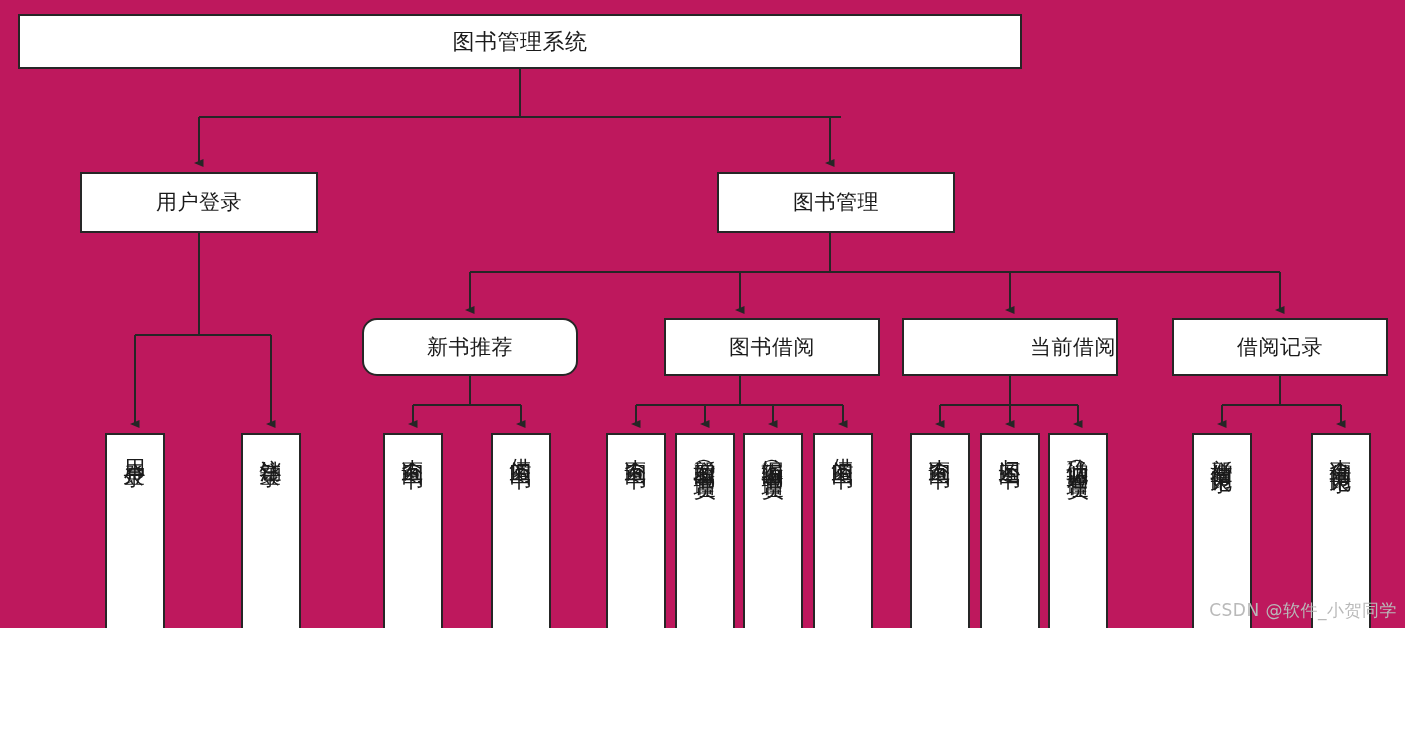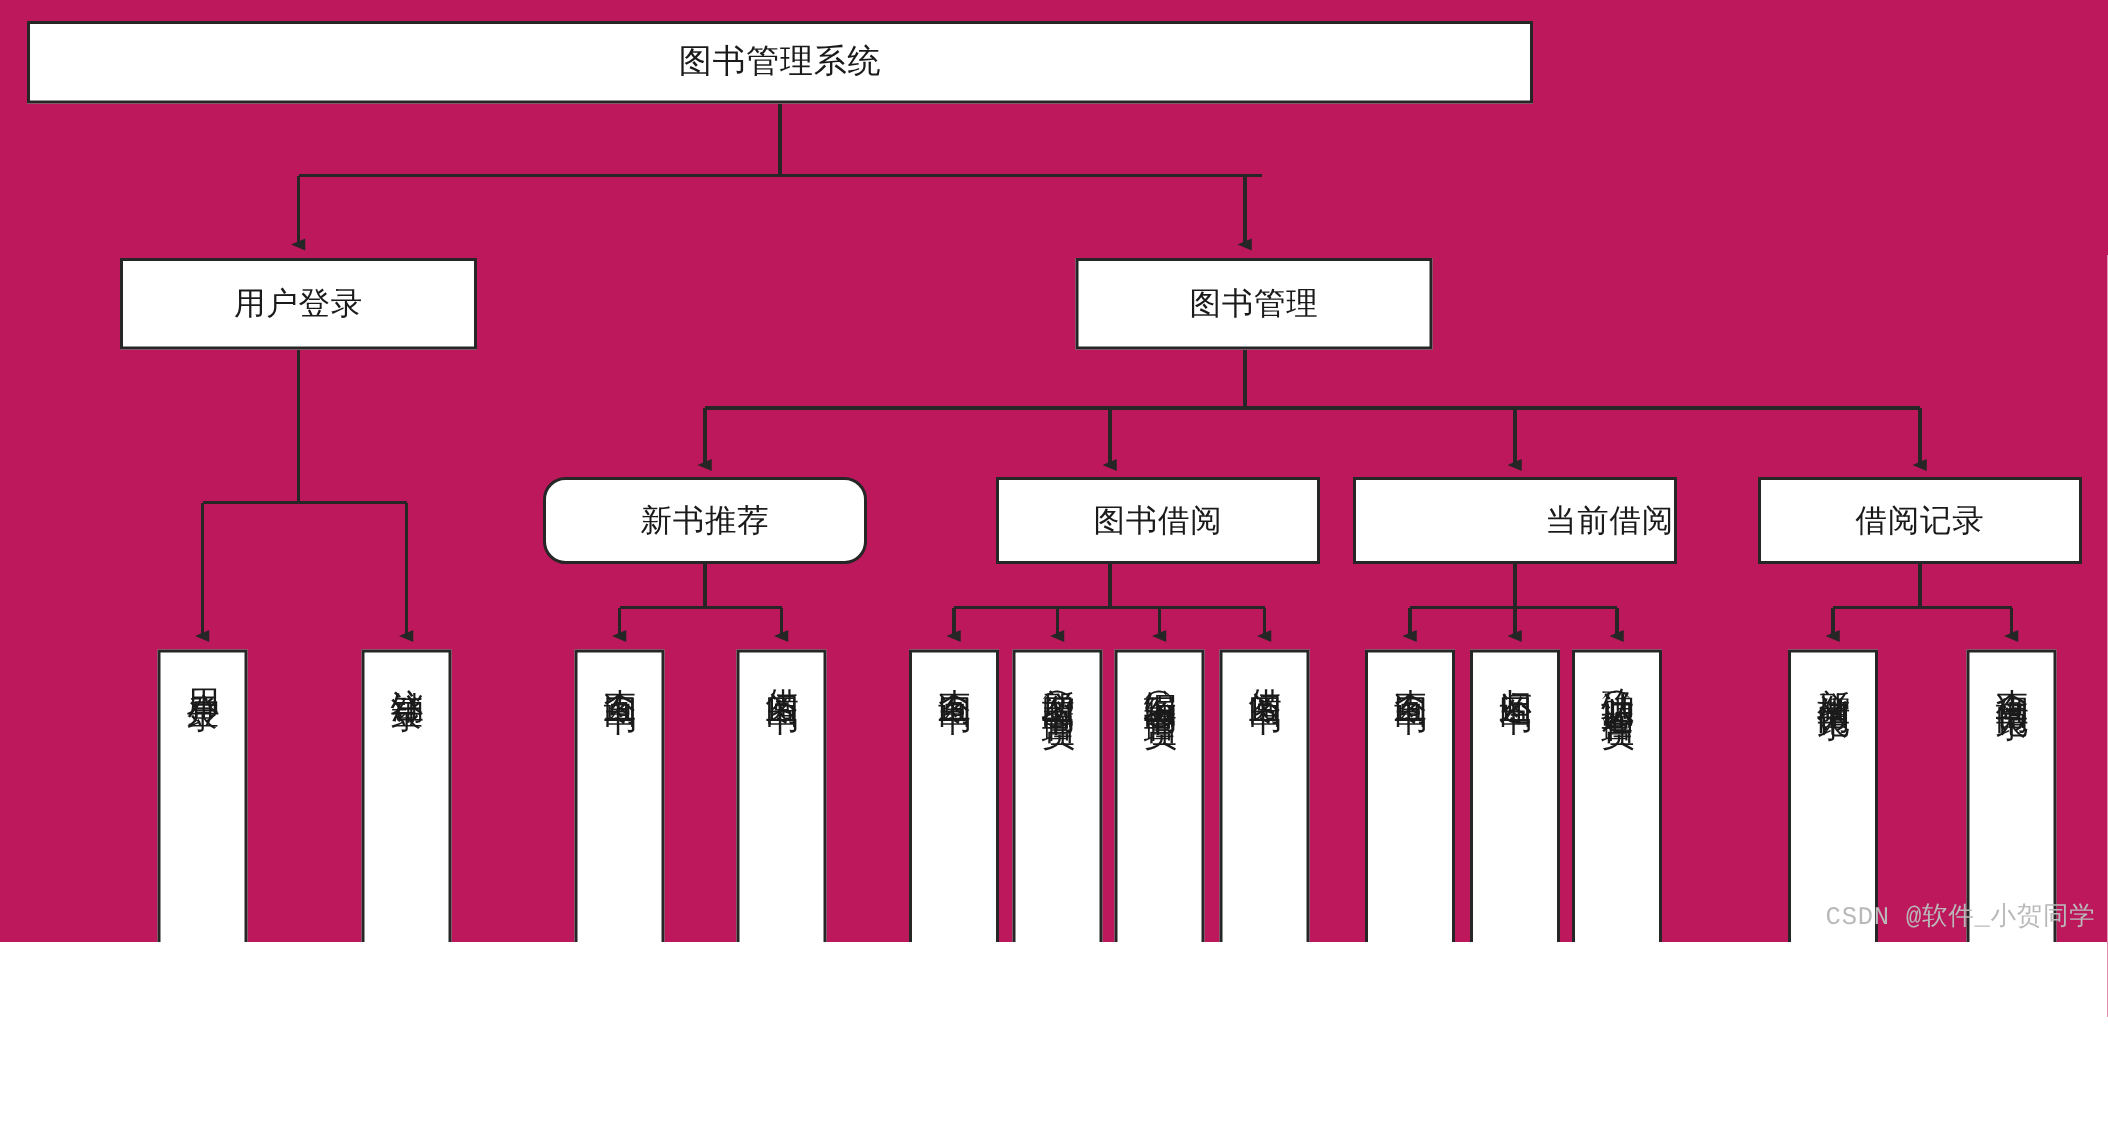--- a/index.html
+++ b/index.html
@@ -61,21 +61,20 @@
   .node.root .node-label { font-size: 22px; }
   .watermark {
     position: absolute;
     right: 8px;
     bottom: 6px;
     font-size: 17px;
     color: #b9b9b9;
     letter-spacing: 0.5px;
     z-index: 5;
     white-space: nowrap;
-    font-family: Liberation Mono, monospace;
   }
 </style>
 </head>
 <body>
 
 <div id="diagram-root">
 
   <svg id="edges-layer" viewBox="0 0 1405 747" xmlns="http://www.w3.org/2000/svg">
     <defs>
       <marker id="arrow" markerWidth="10" markerHeight="10" refX="5" refY="5" orient="auto" markerUnits="userSpaceOnUse">

